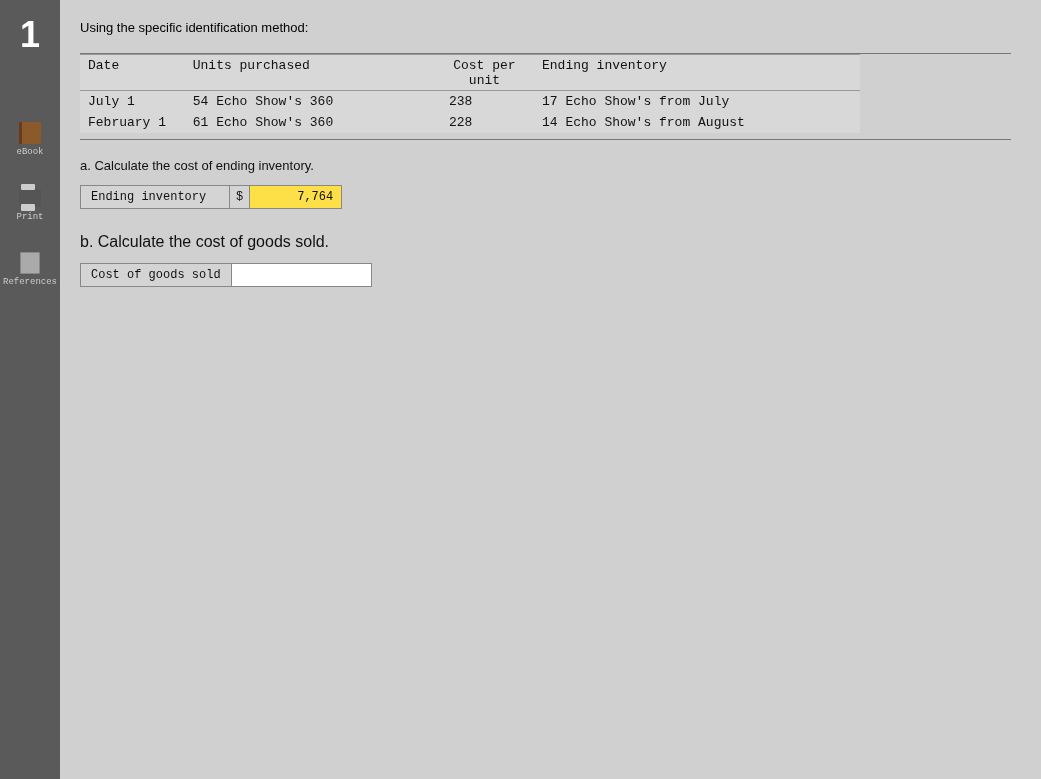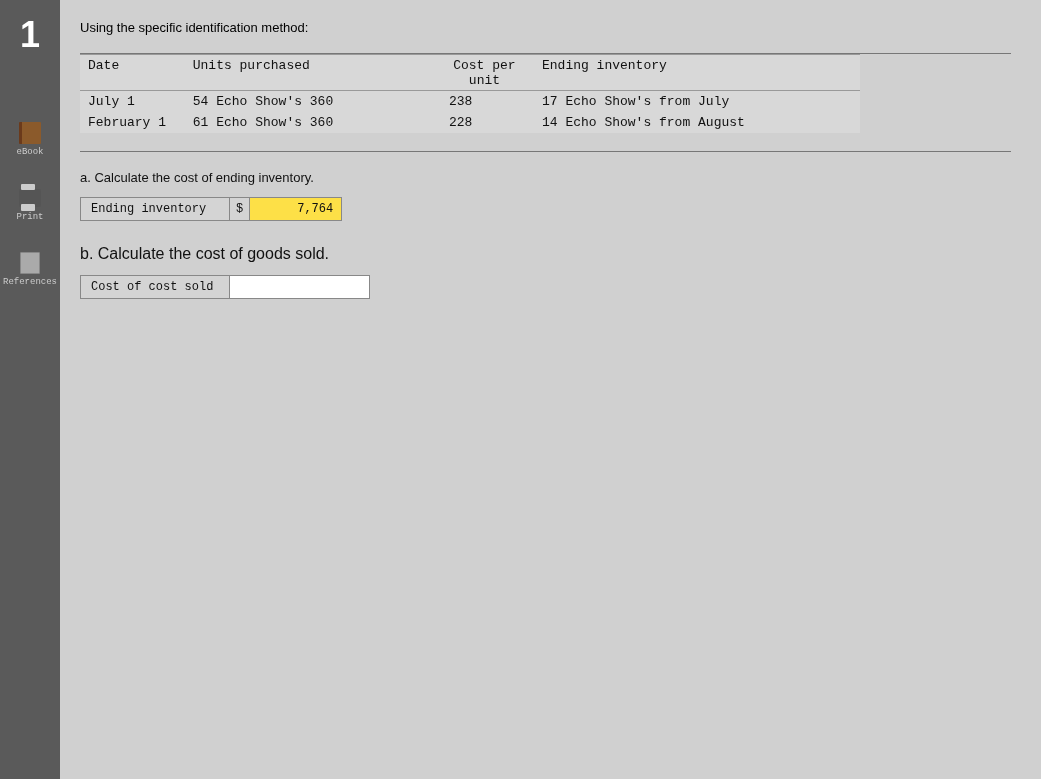--- a/index.html
+++ b/index.html
@@ -130,21 +130,21 @@
       color: #000000;
     }
 
     
     .data-table {
       border-collapse: collapse;
       width: 100%;
       max-width: 780px;
       font-family: 'Courier New', Courier, monospace;
       font-size: 13px;
-      margin-bottom: 18px;
+      margin-bottom: 6px;
       background: #d8d8d8;
     }
 
     .data-table th, .data-table td {
       padding: 3px 14px 3px 8px;
       text-align: left;
       vertical-align: top;
       border: none;
     }
 
@@ -304,17 +304,17 @@
 
   <div class="input-row">
     <div class="input-label-box">Ending inventory</div>
     <div class="dollar-box">$</div>
     <input class="value-input" type="text" value="7,764" style="">
   </div>
 
   <div class="part-b-label">b. Calculate the cost of goods sold.</div>
 
   <div class="input-row">
-    <div class="input-label-box">Cost of cost sold</div>
+    <div class="input-label-box">Cost of goods sold</div>
     <input class="value-input-empty" type="text" value="" style="">
   </div>
 
 </div>
 
 </body></html>

